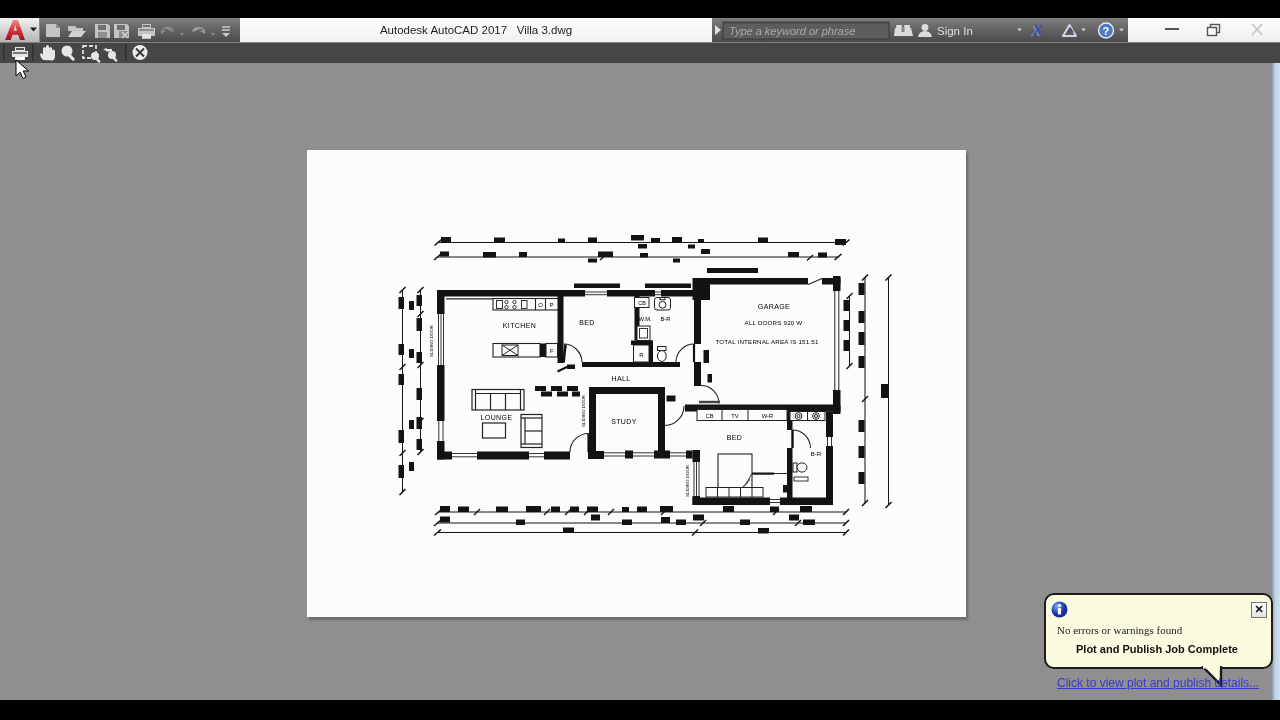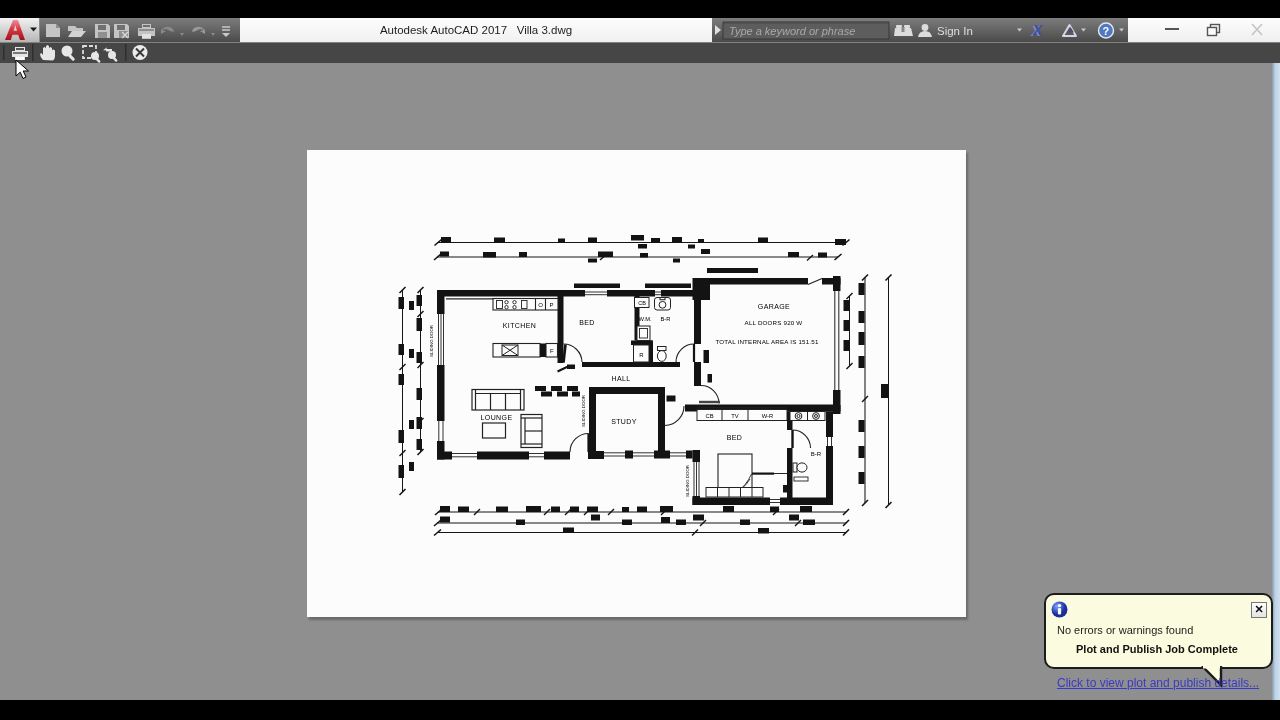--- a/index.html
+++ b/index.html
@@ -692,21 +692,21 @@
     </defs>
   <circle cx="8.5" cy="8.5" r="8" fill="url(#ig)"></circle>
   <circle cx="8.5" cy="4.6" r="1.7" fill="#fff"></circle>
   <rect x="6.9" y="7" width="3.2" height="6.5" rx="1.2" fill="#fff"></rect>
 </svg>
 
 <div class="abs" style="left:1076px;top:603px;font-size:11px;font-weight:bold;color:#111;margin-top:40px;">Plot and Publish Job Complete</div>
 
 <div class="abs" style="left:1251px;top:602px;width:14px;height:14px;background:linear-gradient(#ffffff,#e3e3e3);border:1px solid #777;font-size:11px;font-weight:bold;color:#111;text-align:center;line-height:13px;">✕</div>
 
-<div class="abs" style="left:1057px;top:624px;font-size:11px;color:#222;">No errors or warnings found</div>
+<div class="abs" style="left:1057px;top:624px;font-size:11px;color:#222;font-family:Liberation Serif, serif;">No errors or warnings found</div>
 
 <div class="abs" style="left:1057px;top:644px;font-size:12px;color:#3a3ac6;text-decoration:underline;margin-top:32px;">Click to view plot and publish details...</div>
 
 <svg class="abs" style="left:14px;top:59px;" width="20" height="24" viewBox="0 0 20 24">
   <polygon points="2,1 2,17 6.2,13.2 9,19.5 12,18 9.2,12 14.5,12" fill="#fff" stroke="#000" stroke-width="1"></polygon>
 </svg>
 
 <div class="abs" style="left:0;top:700px;width:1280px;height:20px;background:#000;"></div>
 
 </body></html>

